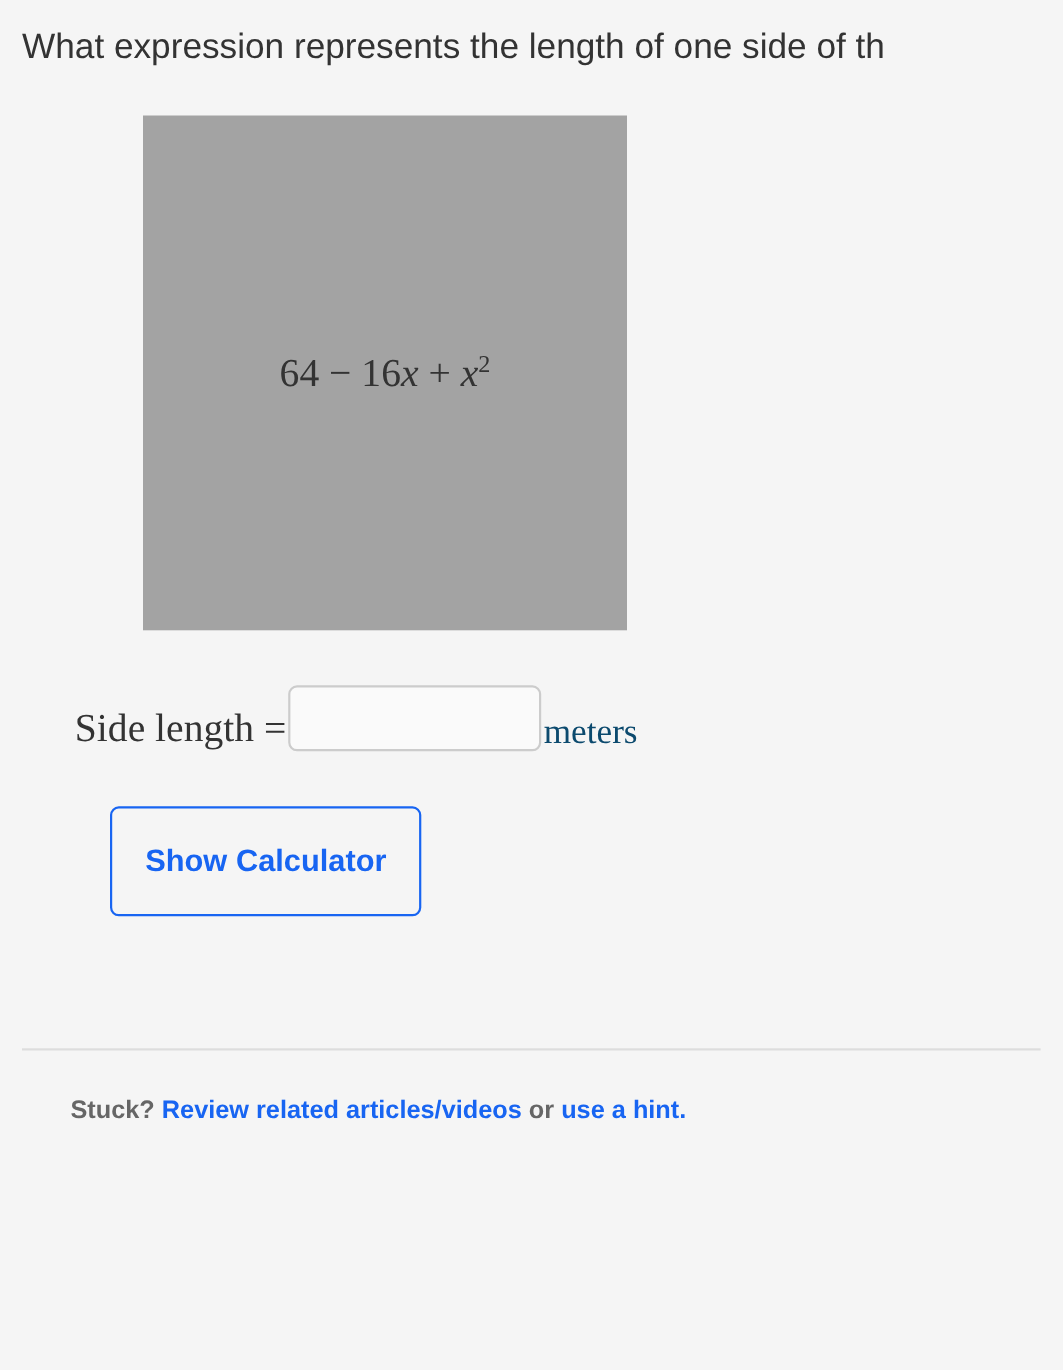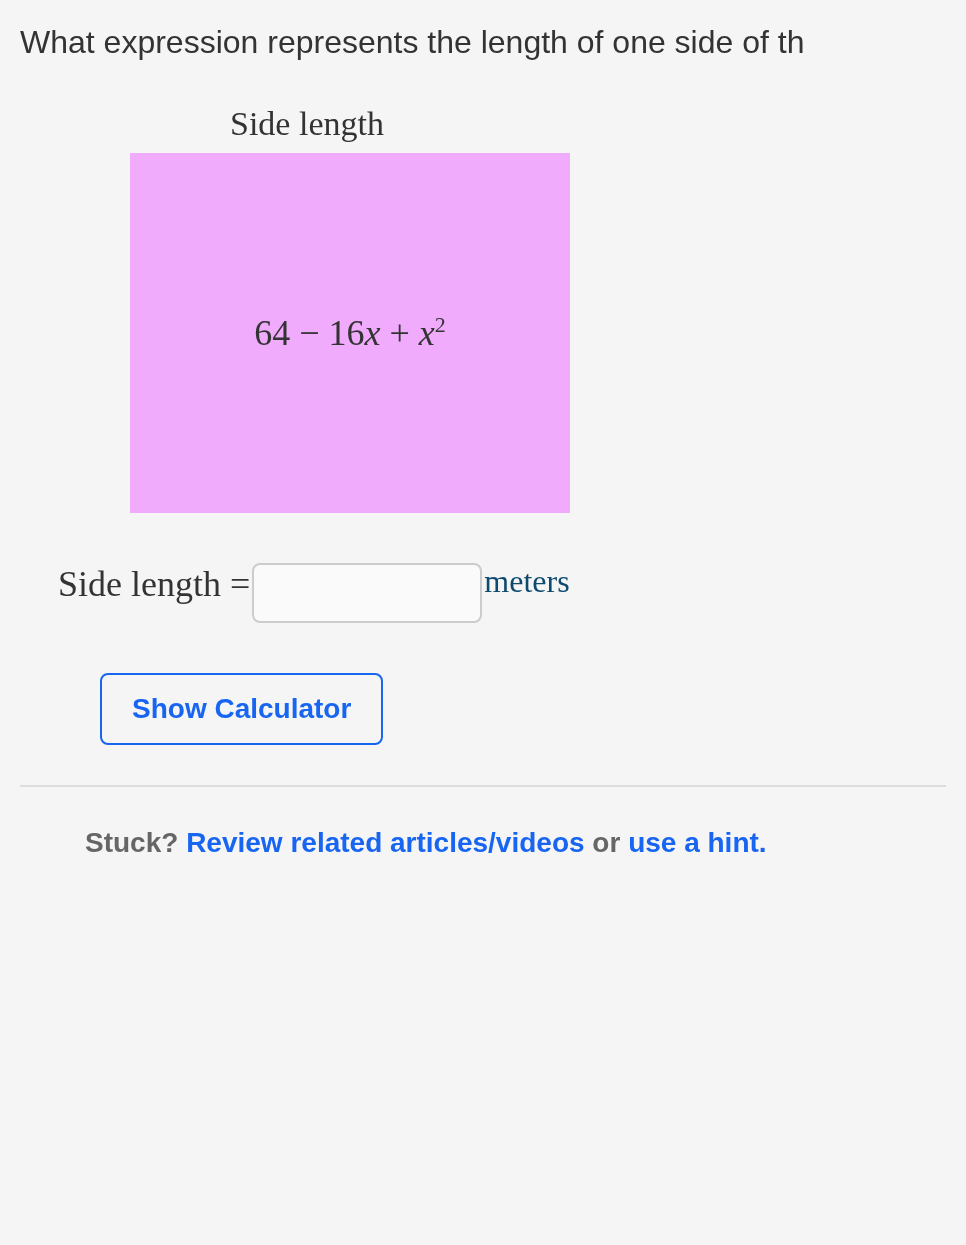--- a/index.html
+++ b/index.html
@@ -26,40 +26,40 @@
     }
     .side-label {
       font-family: Georgia, 'Times New Roman', serif;
       font-size: 34px;
       color: #333;
       margin-bottom: 10px;
       margin-left: 100px;
     }
     .square {
       width: 440px;
-      height: 360px;
-      background: #f0abfc;
+      height: 468px;
+      background: #a3a3a3;
       display: flex;
       align-items: center;
       justify-content: center;
     }
     .square-expression {
       font-family: Georgia, 'Times New Roman', serif;
       font-size: 36px;
       color: #333;
     }
     .square-expression sup {
       font-size: 22px;
       vertical-align: super;
     }
     .answer-row {
       display: flex;
-      align-items: flex-start;
+      align-items: flex-end;
       gap: 2px;
-      margin-left: 38px;
+      margin-left: 48px;
       margin-bottom: 50px;
     }
     .answer-label {
       font-family: Georgia, 'Times New Roman', serif;
       font-size: 36px;
       color: #333;
     }
     .answer-input {
       width: 230px;
       height: 60px;
@@ -69,37 +69,38 @@
       padding: 0 15px;
       background: #fafafa;
     }
     .units-label {
       font-family: Georgia, 'Times New Roman', serif;
       font-size: 32px;
       color: #0c4a6e;
     }
     .calculator-button {
       margin-left: 80px;
-      padding: 18px 30px;
+      padding: 32px 30px;
       border: 2px solid #1865f2;
       border-radius: 8px;
       background: transparent;
       color: #1865f2;
       font-size: 28px;
       font-weight: 600;
       cursor: pointer;
+      margin-bottom: 80px;
     }
     .divider {
       border: none;
       border-top: 2px solid #ddd;
       margin: 40px 0;
     }
     .stuck-row {
-      margin-left: 65px;
-      font-size: 28px;
+      margin-left: 44px;
+      font-size: 23px;
       color: #666;
       font-weight: 600;
     }
     .stuck-prefix {
       color: #666;
     }
     .stuck-link {
       color: #1865f2;
       cursor: pointer;
     }
@@ -112,21 +113,20 @@
     }
   </style>
 </head>
 <body>
 
 
 
 <div class="question-text">What expression represents the length of one side of th</div>
 
 <div class="diagram-container">
-  <div class="side-label">Side length</div>
   <div class="square">
     <div class="square-expression">
       <span>64 − 16</span><i>x</i><span> + </span><i>x</i><sup>2</sup>
     </div>
   </div>
 </div>
 
 <div class="answer-row">
   <span class="answer-label">Side length =</span>
   <input type="text" class="answer-input" value="" style="">

